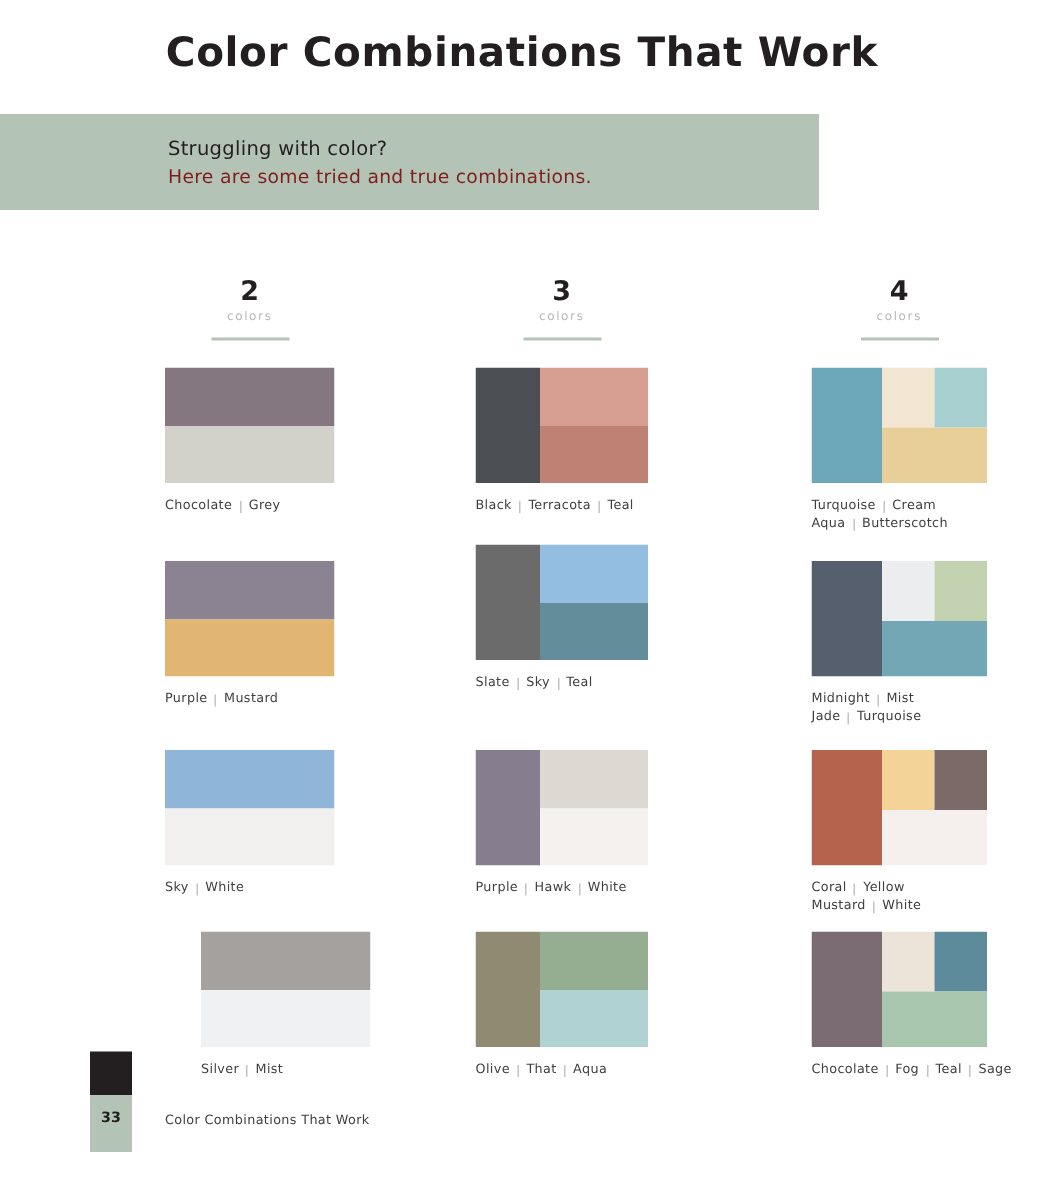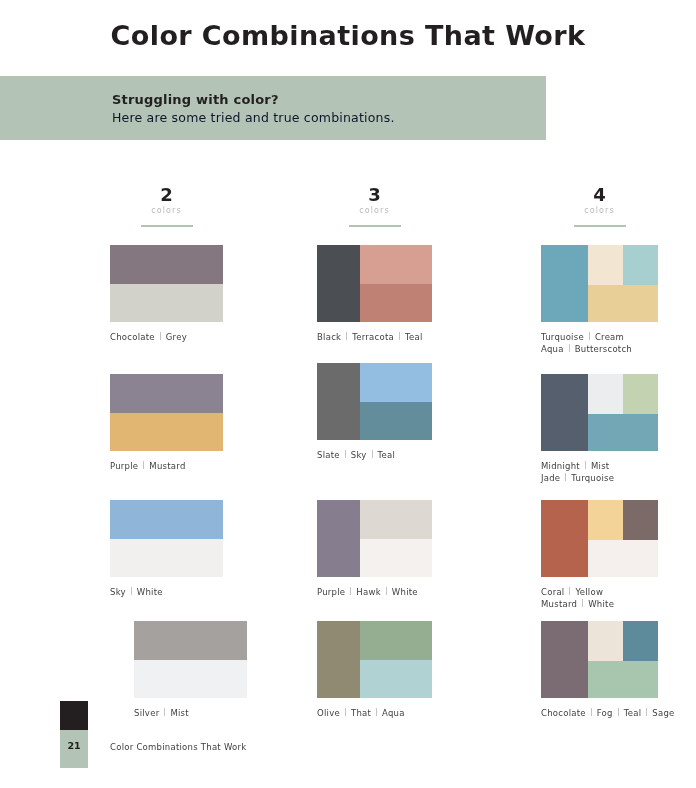--- a/index.html
+++ b/index.html
@@ -37,31 +37,31 @@
     top: 76px;
     width: 546px;
     height: 64px;
     background: #b3c3b5;
   }
   .intro-head {
     position: absolute;
     left: 112px;
     top: 92px;
     font-size: 13px;
-    font-weight: 700;
+    font-weight: 400;
     color: #231f20;
     letter-spacing: 0.2px;
   }
   .intro-sub {
     position: absolute;
     left: 112px;
     top: 110px;
     font-size: 12.5px;
     font-weight: 400;
-    color: #0f172a;
+    color: #7f1d1d;
     letter-spacing: 0.2px;
   }
 
   
   .col {
     position: absolute;
     top: 185px;
   }
   .col-0 { left: 110px; width: 113px; }
   .col-1 { left: 317px; width: 115px; }
@@ -137,21 +137,21 @@
 
   .labels {
     margin-top: 9px;
     font-size: 8.5px;
     color: #3f3f3f;
     letter-spacing: 0.25px;
     line-height: 12px;
   }
   .labels .lrow {
     display: flex;
-    align-items: flex-start;
+    align-items: center;
     flex-wrap: nowrap;
   }
   .labels .name { white-space: nowrap; }
   .labels .sep {
     display: inline-block;
     width: 1px;
     height: 8px;
     background: #c4c4c4;
     margin: 0 5px;
     position: relative;
@@ -440,14 +440,14 @@
             <span class="sep"></span>
             <span class="name">Sage</span>
           </div>
         </div>
       </div>
     </div>
   </div>
 
 <div class="footer-dark"></div>
 <div class="footer-sage"></div>
-<div class="footer-pagenum">21</div>
+<div class="footer-pagenum">33</div>
 <div class="footer-text">Color Combinations That Work</div>
 
 </body></html>

